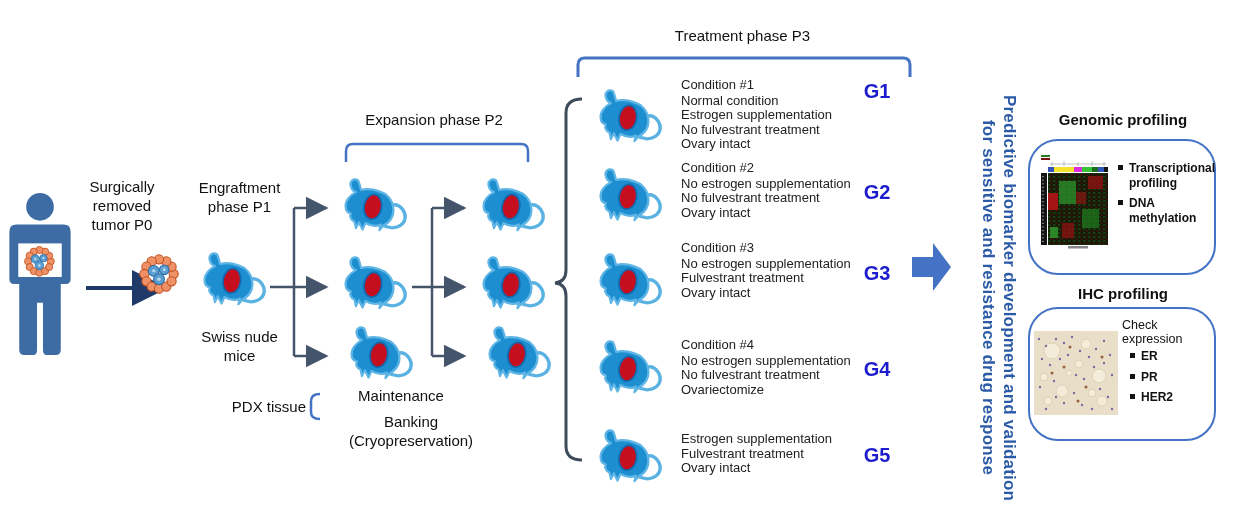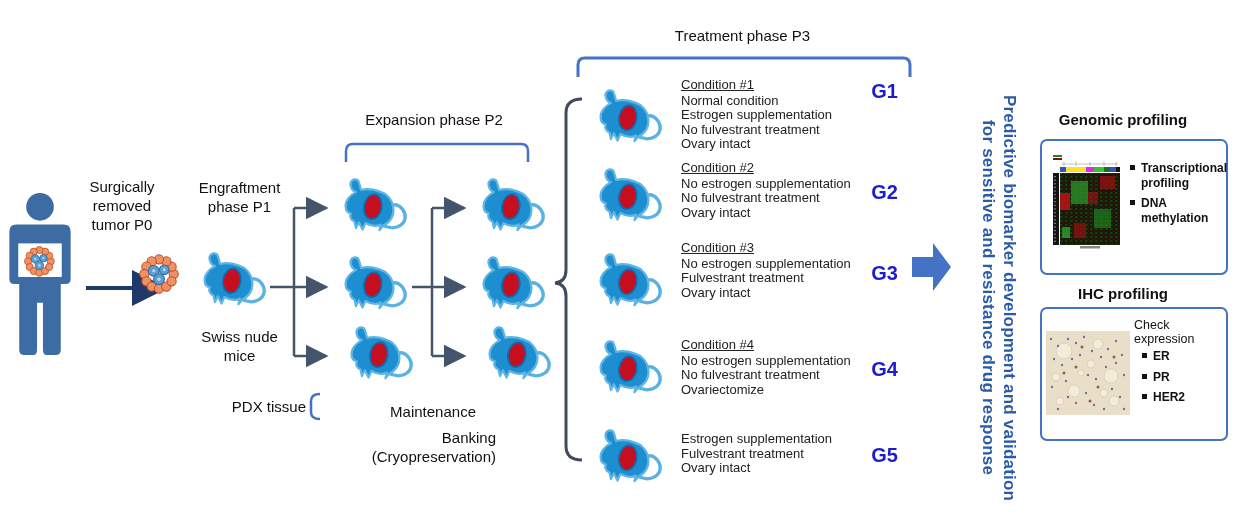--- a/index.html
+++ b/index.html
@@ -3,35 +3,35 @@
 <meta charset="utf-8">
 <style>
   html,body{margin:0;padding:0;background:#fff;}
   .stage{
     position:relative;width:1237px;height:520px;background:#fff;overflow:hidden;
     font-family:"Liberation Sans",sans-serif;color:#1a1a1a;
   }
   .abs{position:absolute;}
   svg.layer{position:absolute;left:0;top:0;width:1237px;height:520px;pointer-events:none;}
   .lbl{font-weight:normal;font-size:15px;line-height:19px;text-align:center;white-space:pre-line;color:#111;}
-  .lbl-left{text-align:right;margin-top:16px;}
+  .lbl-left{text-align:center;}
   .cond{position:absolute;left:681px;width:190px;font-size:13px;line-height:14.5px;color:#222;}
-  .cond-title{text-decoration:underline;margin-bottom:1px;}
-  .grp{position:absolute;left:856px;width:42px;font-weight:bold;font-size:20px;color:#1c1ccE;text-align:right;}
+  .cond-title{margin-bottom:1px;}
+  .grp{position:absolute;left:856px;width:42px;font-weight:bold;font-size:20px;color:#1c1ccE;text-align:center;}
   .vert{
     position:absolute;left:966px;top:80px;height:436px;width:54px;
     writing-mode:vertical-rl;text-orientation:mixed;
     font-weight:bold;font-size:17px;line-height:21px;letter-spacing:.2px;
     color:#2b5aa6;text-align:center;
   }
   .vert span{display:block;}
   .panel-title{position:absolute;width:190px;text-align:center;font-weight:bold;font-size:15px;color:#111;}
   .panel{
     position:absolute;left:1028px;width:184px;background:#fff;
-    border:2.5px solid #4472c4;border-radius:7px;margin-left:12px;
+    border:2.5px solid #4472c4;border-radius:30px;
   }
   .bullets{position:absolute;font-weight:bold;font-size:12px;line-height:14.5px;color:#111;}
   .bullet-item{display:flex;margin-bottom:6px;}
   .sq{flex:0 0 5px;width:5px;height:5px;background:#111;margin:4px 6px 0 0;}
   .check-exp{position:absolute;font-weight:normal;font-size:12.5px;color:#111;}
   .mouse-svg{position:absolute;width:74px;height:66px;}
 </style>
 </head>
 <body>
 

